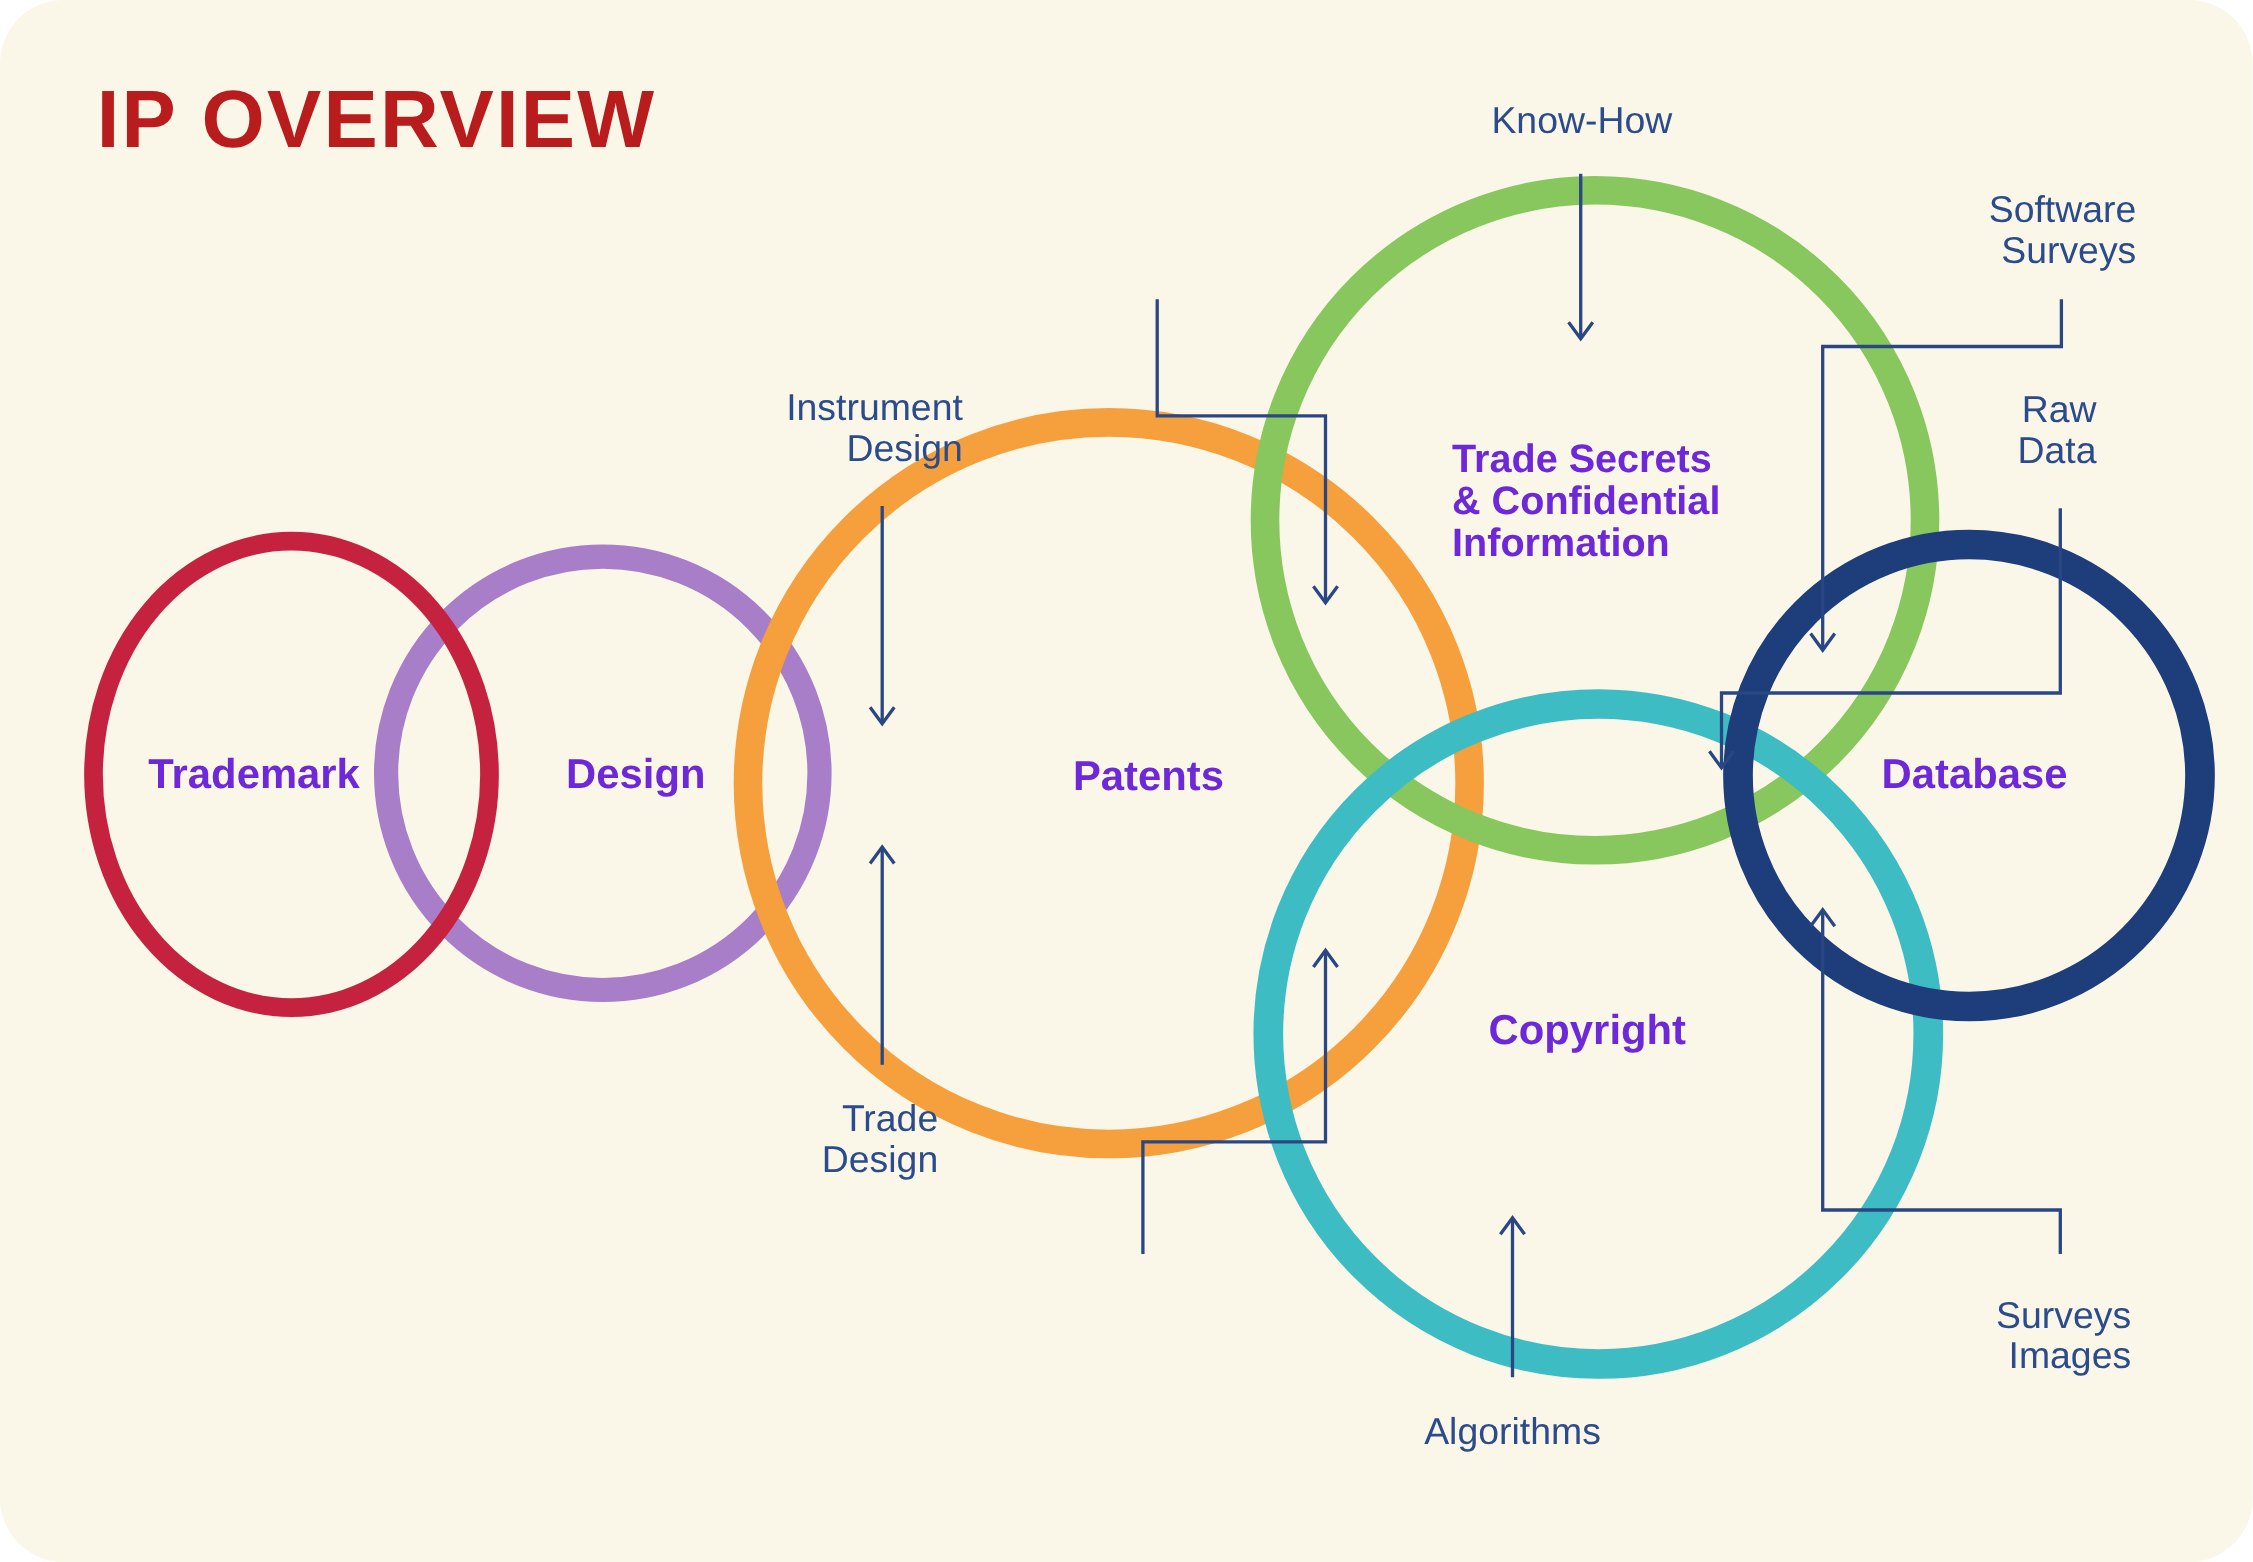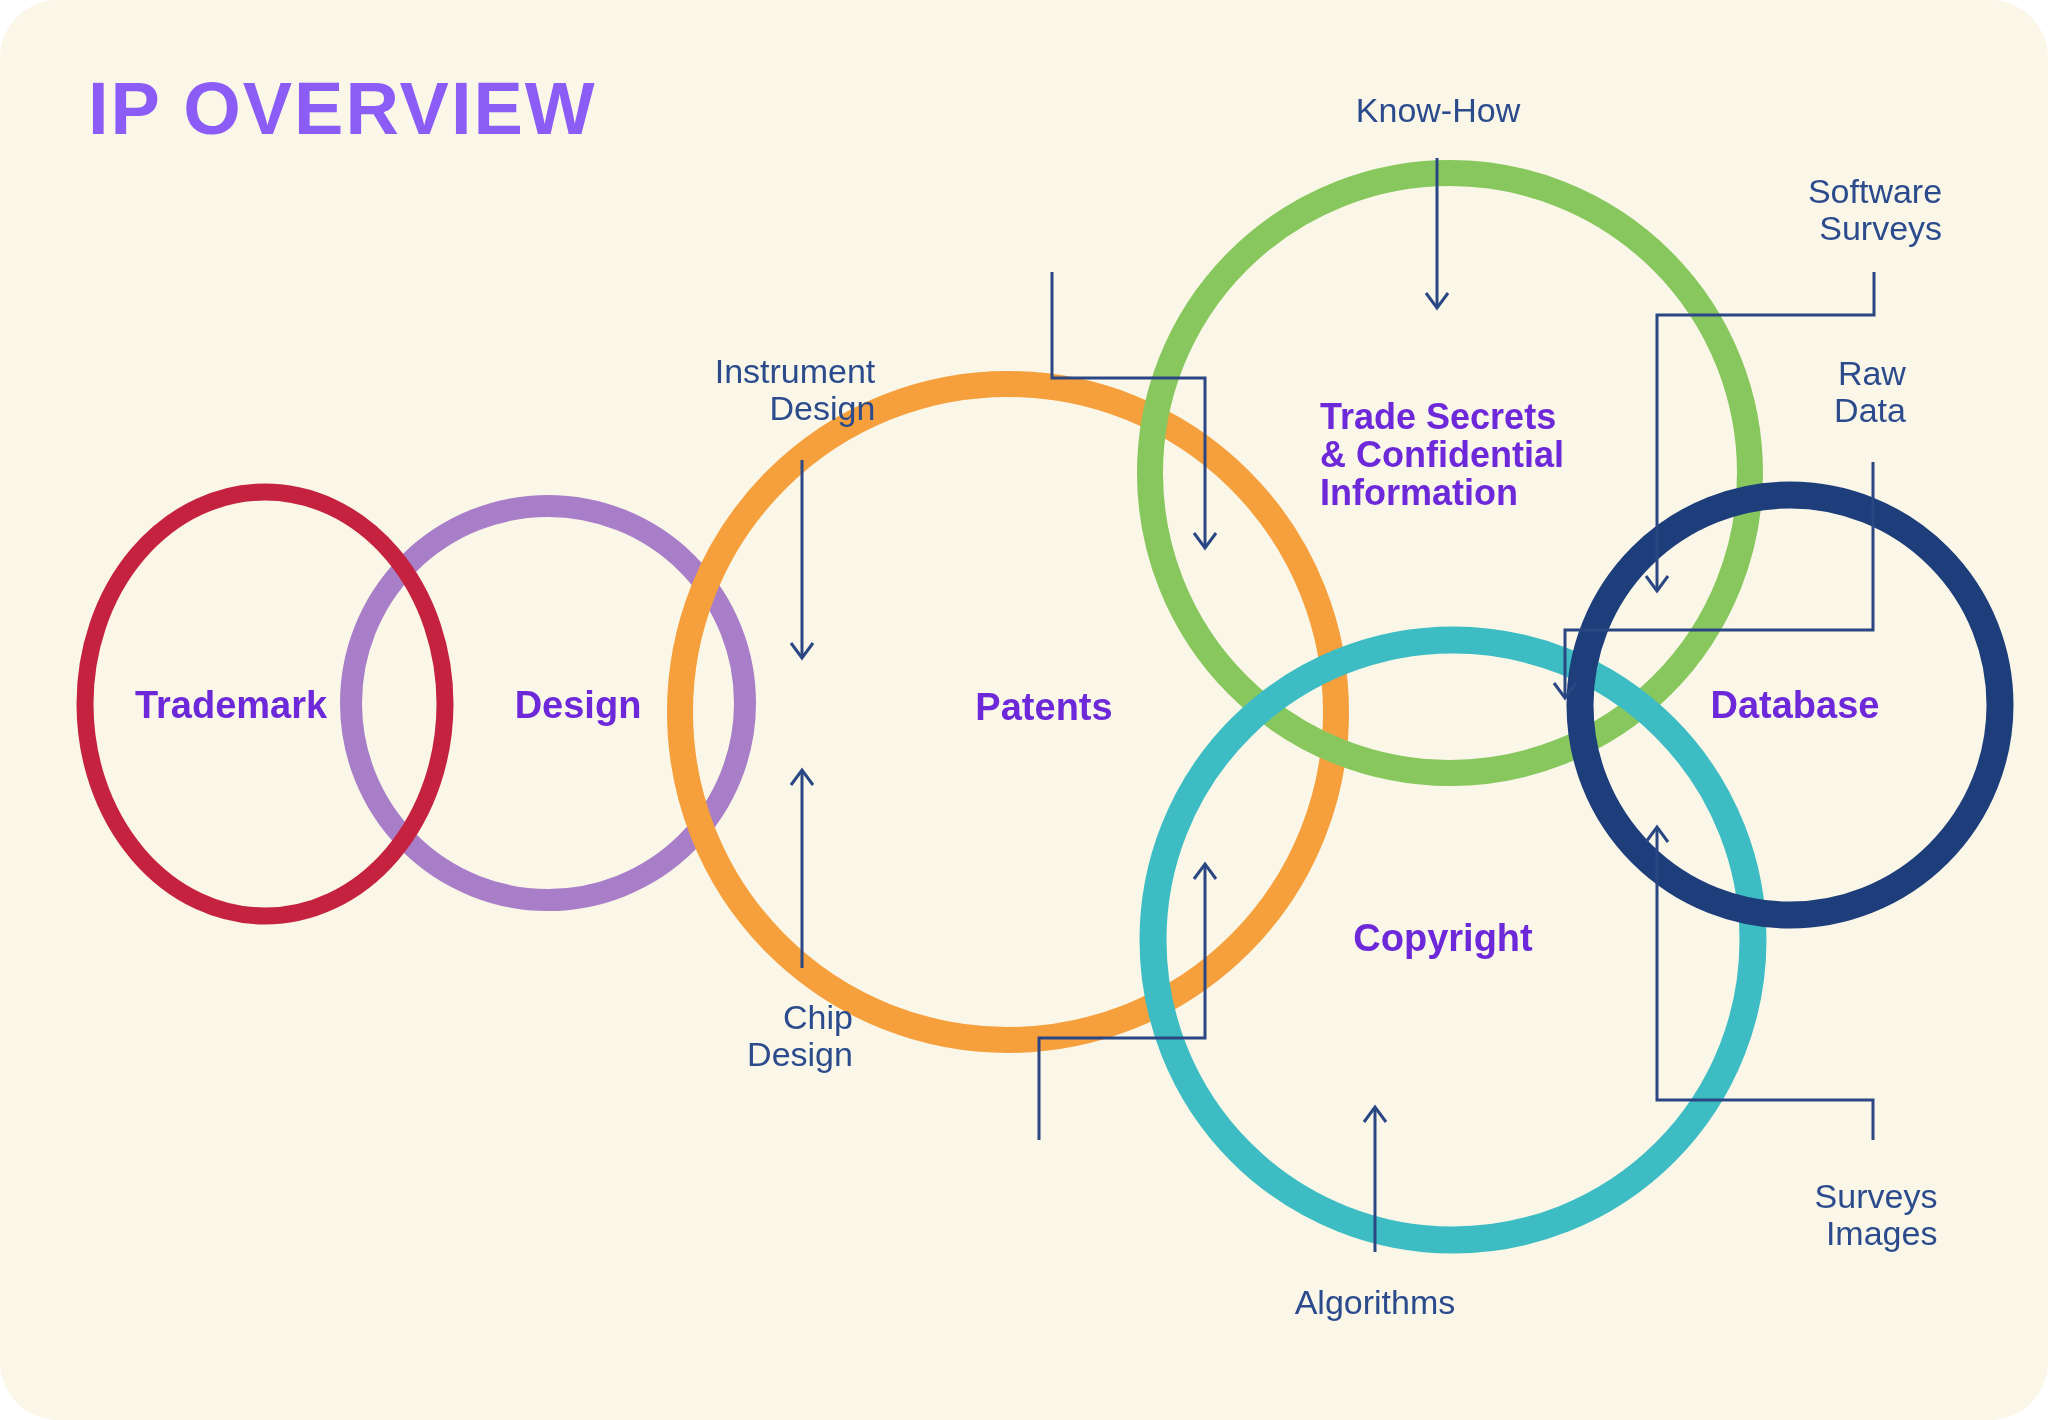--- a/index.html
+++ b/index.html
@@ -17,21 +17,21 @@
     left: 0; top: 0;
     width: 2048px; height: 1420px;
   }
   .page-title {
     position: absolute;
     left: 88px;
     top: 66px;
     font-size: 74px;
     font-weight: 800;
     letter-spacing: 2px;
-    color: #8b5cf6;
+    color: #b91c1c;
     white-space: nowrap;
   }
   .note {
     position: absolute;
     transform: translate(-50%, -50%);
     text-align: right;
     white-space: nowrap;
     font-size: 34px;
     font-weight: 400;
     line-height: 37px;
@@ -119,21 +119,21 @@
     <div>Raw</div>
     <div>Data</div>
   </div>
 
   <div class="note" style="left:795px; top:390px">
     <div>Instrument</div>
     <div>Design</div>
   </div>
 
   <div class="note" style="left:800px; top:1036px">
-    <div>Chip</div>
+    <div>Trade</div>
     <div>Design</div>
   </div>
 
 
   <div class="note" style="left:1375px; top:1302px">Algorithms</div>
 
   <div class="note" style="left:1876px; top:1215px">
     <div>Surveys</div>
     <div>Images</div>
   </div>

